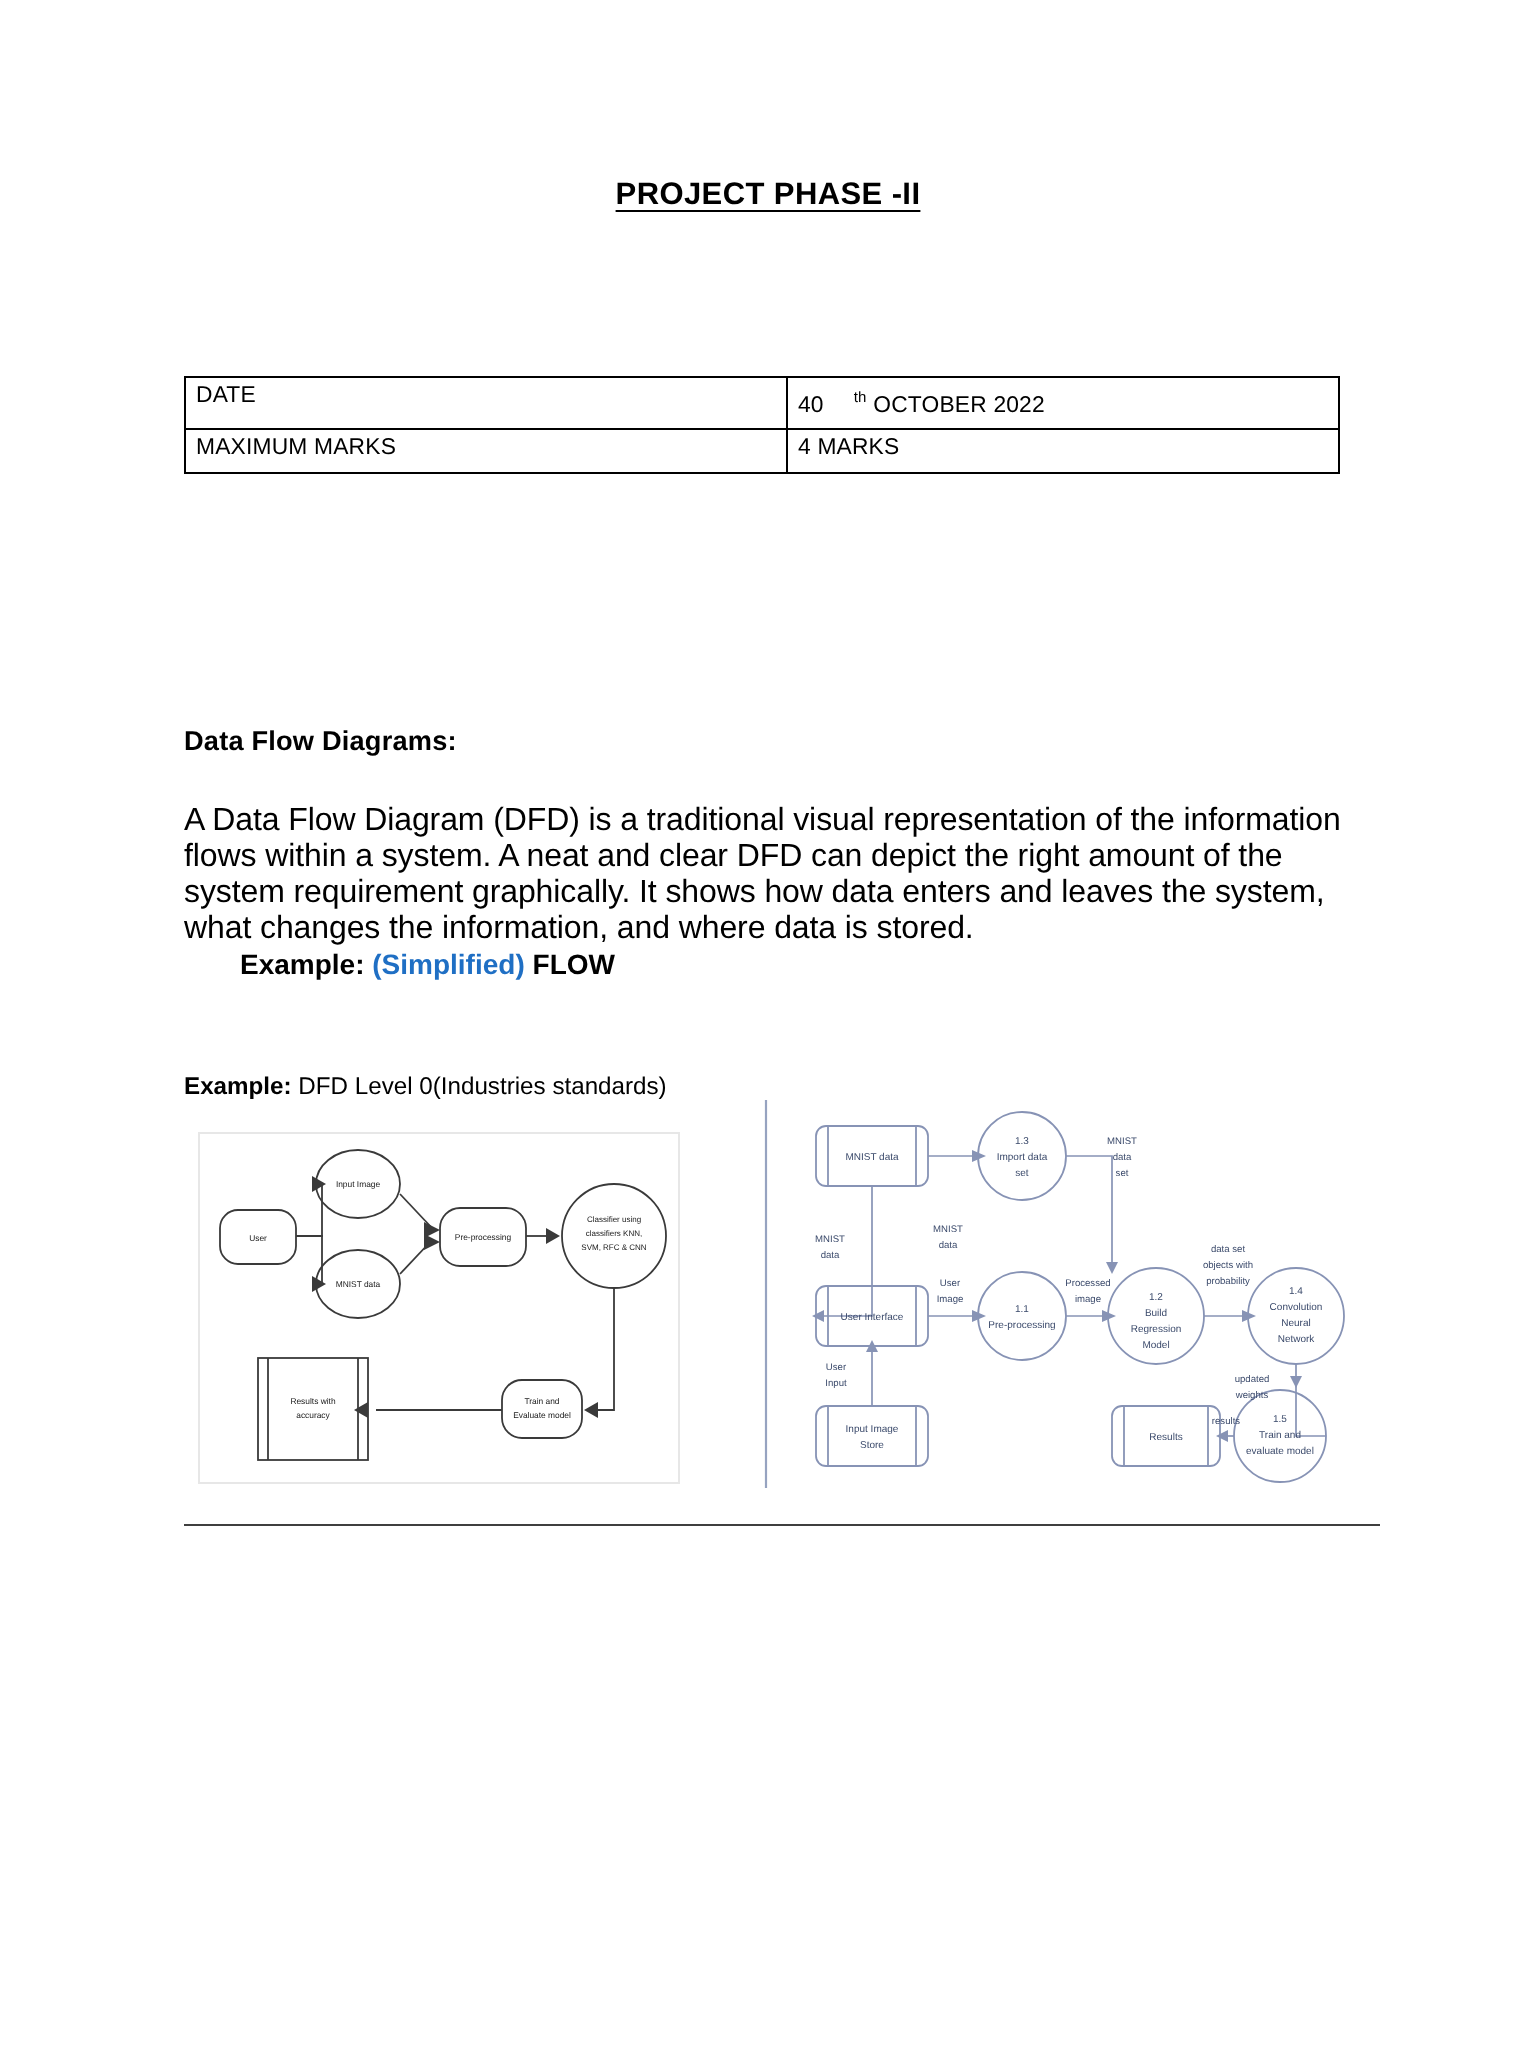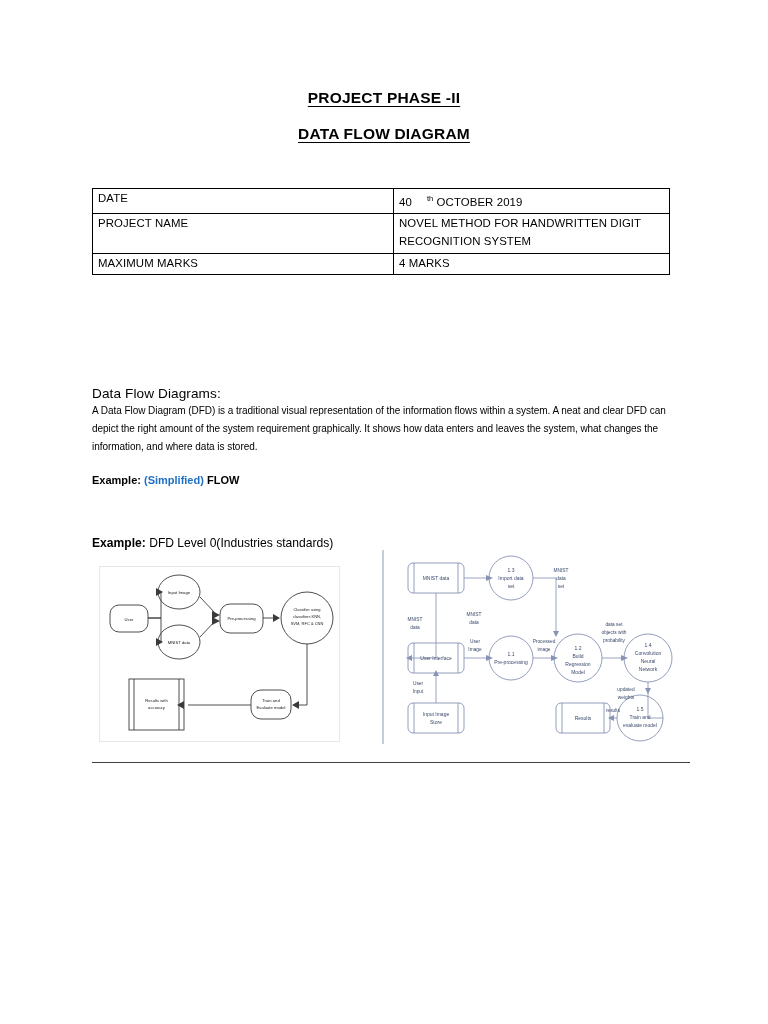--- a/index.html
+++ b/index.html
@@ -33,27 +33,27 @@
     line-height:17.6px;
     letter-spacing:.1px;
     margin-top:18px;
   }
   .info-table td.k{ width:290px; }
   .info-table sup{ font-size:7.5px; vertical-align:super;padding-left:15px; }
 
   
   .section{ position:absolute; left:92px; width:594px; }
   #sec-heading{
-    top:386px; font-weight:normal; font-size:13.6px; letter-spacing:.1px;
+    top:363px; font-weight:bold; font-size:13.6px; letter-spacing:.1px;
   }
   #sec-para{
-    top:402px; font-size:10px; line-height:18.1px; letter-spacing:-.05px;
+    top:402px; font-size:16px; line-height:18.1px; letter-spacing:-.05px;
   }
   #line-example1{
-    top:474px; font-size:11px; font-weight:bold;
+    top:474px; font-size:14px; font-weight:bold;margin-left:28px;
   }
   #line-example1 .blue{ color:#1F6FC4; }
   #line-example2{
     top:511px; font-size:12.1px;margin-top:25px;
   }
   #line-example2 .lbl{ font-weight:bold; }
 
   
   #bottom-rule{
     position:absolute; left:92px; top:762px; width:598px; height:0;
@@ -67,36 +67,26 @@
   .fig svg{ display:block; }
 </style>
 </head>
 <body>
 
 <div class="page">
 
   <div class="title" id="h-phase">
     <span>PROJECT PHASE -II</span>
   </div>
-  <div class="title" id="h-dfd">
-    <span>DATA FLOW DIAGRAM</span>
-  </div>
 
   <table class="info-table">
     <tbody>
       <tr>
         <td class="k">DATE</td>
-        <td><span>40</span><sup>th</sup><span> OCTOBER 2019</span></td>
-      </tr>
-      <tr>
-        <td class="k">PROJECT NAME</td>
-        <td>
-          <div>NOVEL METHOD FOR HANDWRITTEN DIGIT</div>
-          <div>RECOGNITION SYSTEM</div>
-        </td>
+        <td><span>40</span><sup>th</sup><span> OCTOBER 2022</span></td>
       </tr>
       <tr>
         <td class="k">MAXIMUM MARKS</td>
         <td>4 MARKS</td>
       </tr>
     </tbody>
   </table>
 
   <div class="section" id="sec-heading">Data Flow Diagrams:</div>
   <div class="section" id="sec-para">A Data Flow Diagram (DFD) is a traditional visual representation of the information flows within a system. A neat and clear DFD can depict the right amount of the system requirement graphically. It shows how data enters and leaves the system, what changes the information, and where data is stored.</div>

